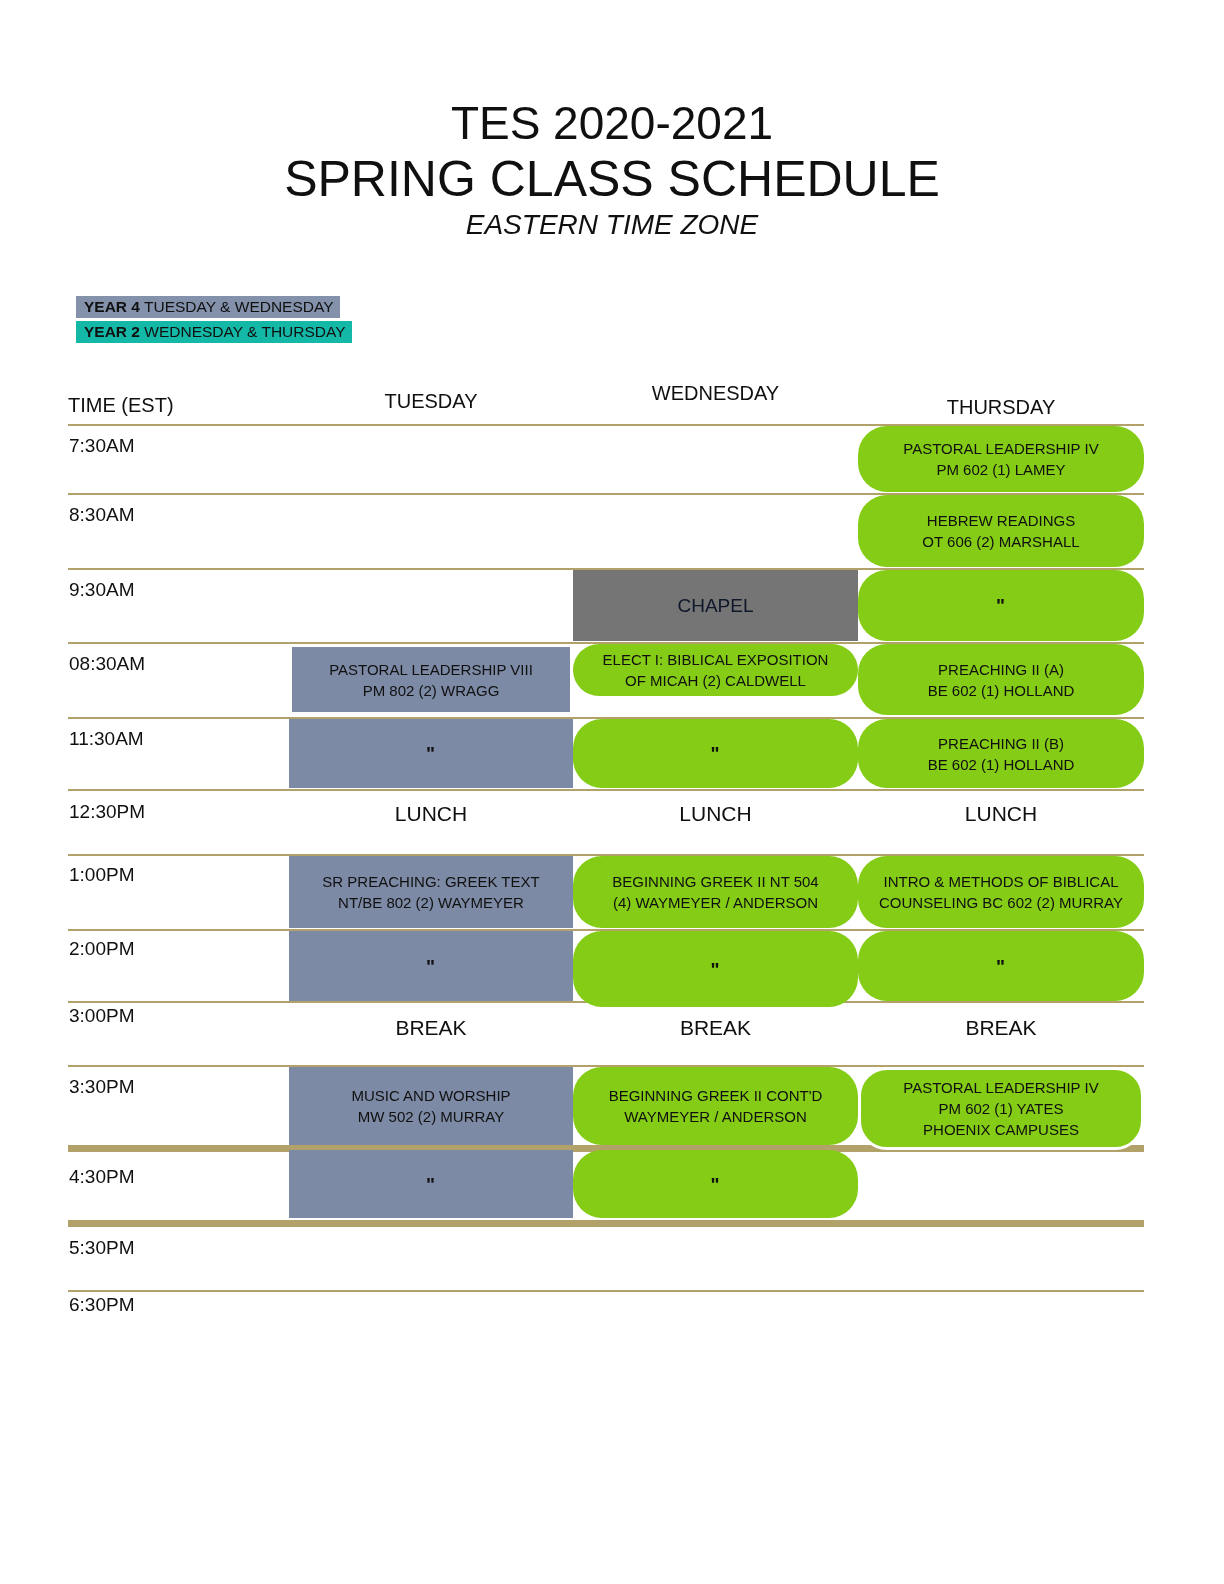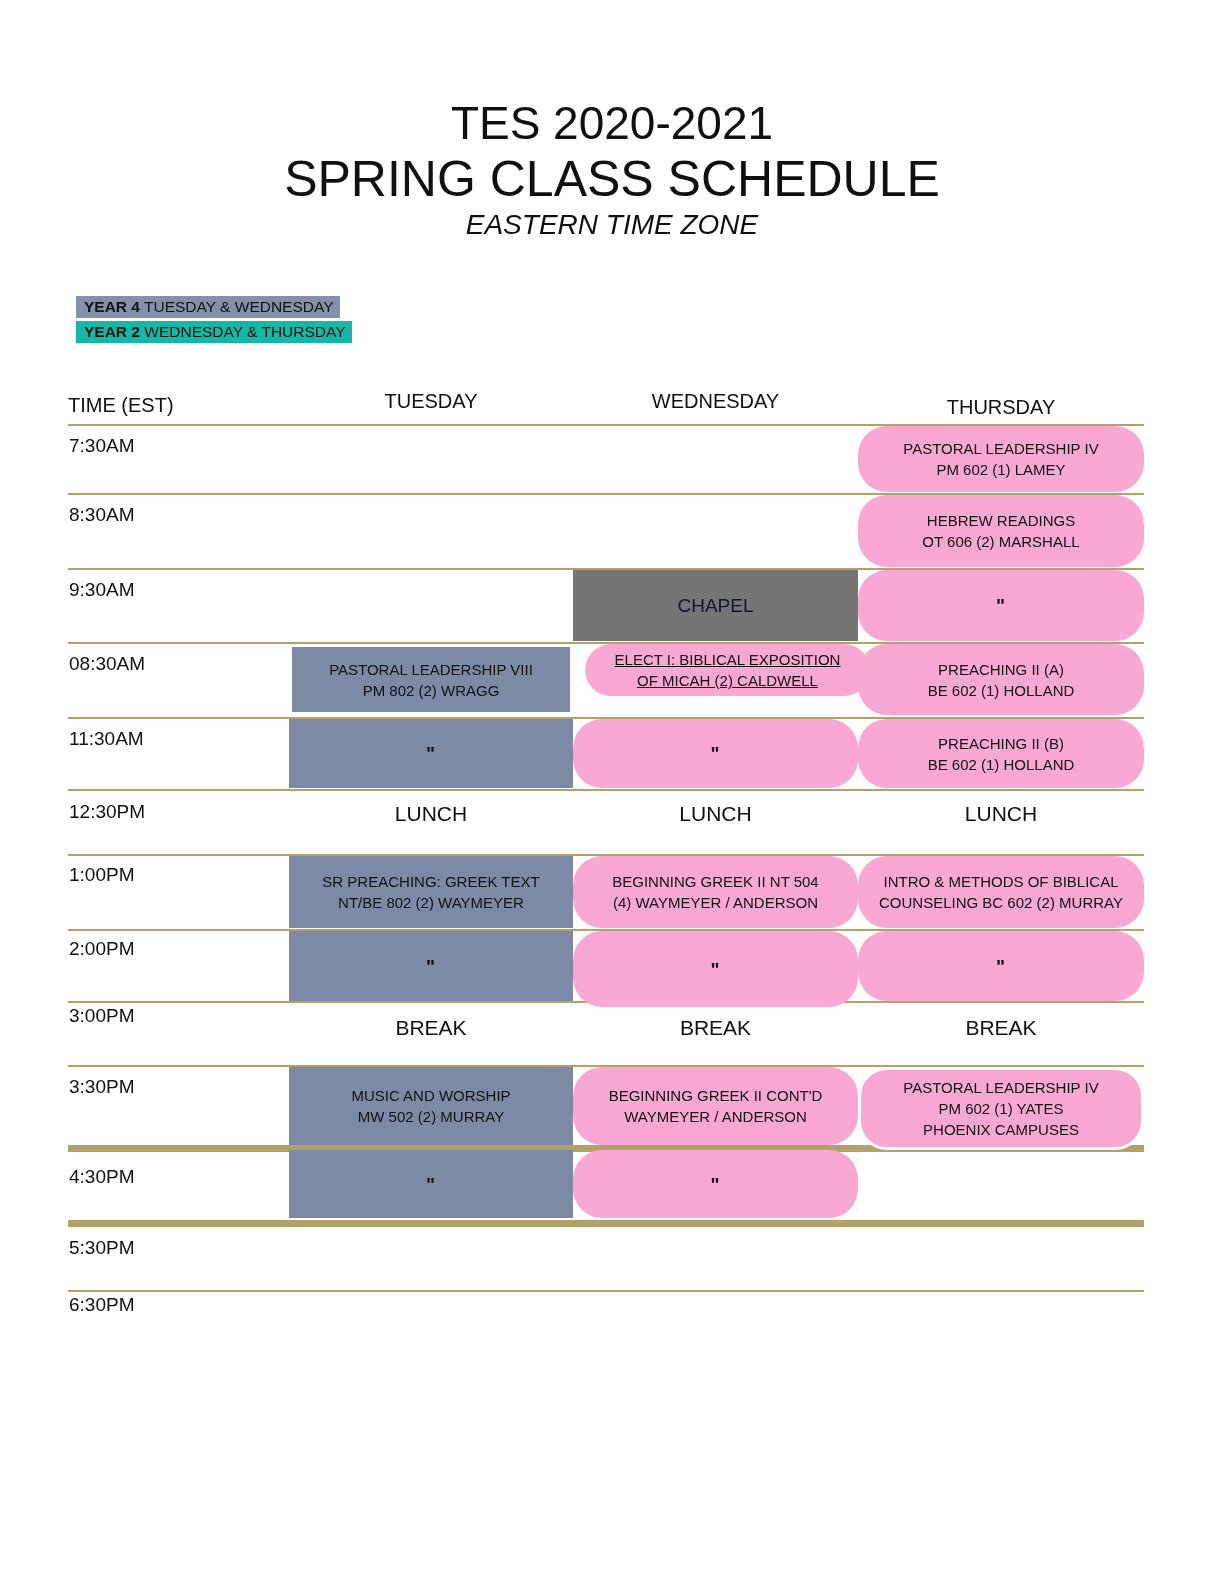--- a/index.html
+++ b/index.html
@@ -76,21 +76,21 @@
   
   .colhead {
     position: absolute;
     font-size: 20px;
     font-weight: 400;
     text-align: center;
     white-space: nowrap;
   }
   .colhead.time  { left: 0px;   top: 14px; text-align: left; }
   .colhead.tue   { left: 221px; width: 284px; top: 10px; }
-  .colhead.wed   { left: 505px; width: 285px; top: 10px; }
+  .colhead.wed   { left: 505px; width: 285px; top: 2px; }
   .colhead.thu   { left: 790px; width: 286px; top: 16px; }
 
   
   .hrule {
     position: absolute;
     left: 0;
     width: 1076px;
     background: #b3a16a;
   }
   .hrule.thin  { height: 2px; }
@@ -113,21 +113,21 @@
     flex-direction: column;
     align-items: center;
     justify-content: center;
     text-align: center;
     font-size: 15px;
     line-height: 21px;
     padding: 0 4px;
     white-space: nowrap;
   }
   .cell.blue { background: #7d8aa5; }
-  .cell.tan  { background: #f9a8d4; border-radius: 29px; }
+  .cell.tan  { background: #84cc16; border-radius: 29px; }
   .cell.gray { background: #757575; color: #0f172a; font-size: 19px; }
   .cell.bordered { border: 3px solid #ffffff; }
   .cell .ditto {
     font-size: 19px;
     font-weight: bold;
     letter-spacing: 1px;
   }
 
   
   .breakrow {
@@ -201,21 +201,21 @@
     <div>CHAPEL</div>
   </div>
   <div class="cell tan" style="left:790px; top:190px; width:286px; height:71px;">
     <div class="ditto">"</div>
   </div>
 
   <div class="cell blue bordered" style="left:221px; top:264px; width:284px; height:71px;">
     <div>PASTORAL LEADERSHIP VIII</div>
     <div>PM 802 (2) WRAGG</div>
   </div>
-  <div class="cell tan" style="left:517px; top:264px; width:285px; height:52px;text-decoration:underline;">
+  <div class="cell tan" style="left:505px; top:264px; width:285px; height:52px;">
     <div>ELECT I: BIBLICAL EXPOSITION</div>
     <div>OF MICAH (2) CALDWELL</div>
   </div>
   <div class="cell tan" style="left:790px; top:264px; width:286px; height:71px;">
     <div>PREACHING II (A)</div>
     <div>BE 602 (1) HOLLAND</div>
   </div>
 
   <div class="cell blue" style="left:221px; top:339px; width:284px; height:69px;">
     <div class="ditto">"</div>

